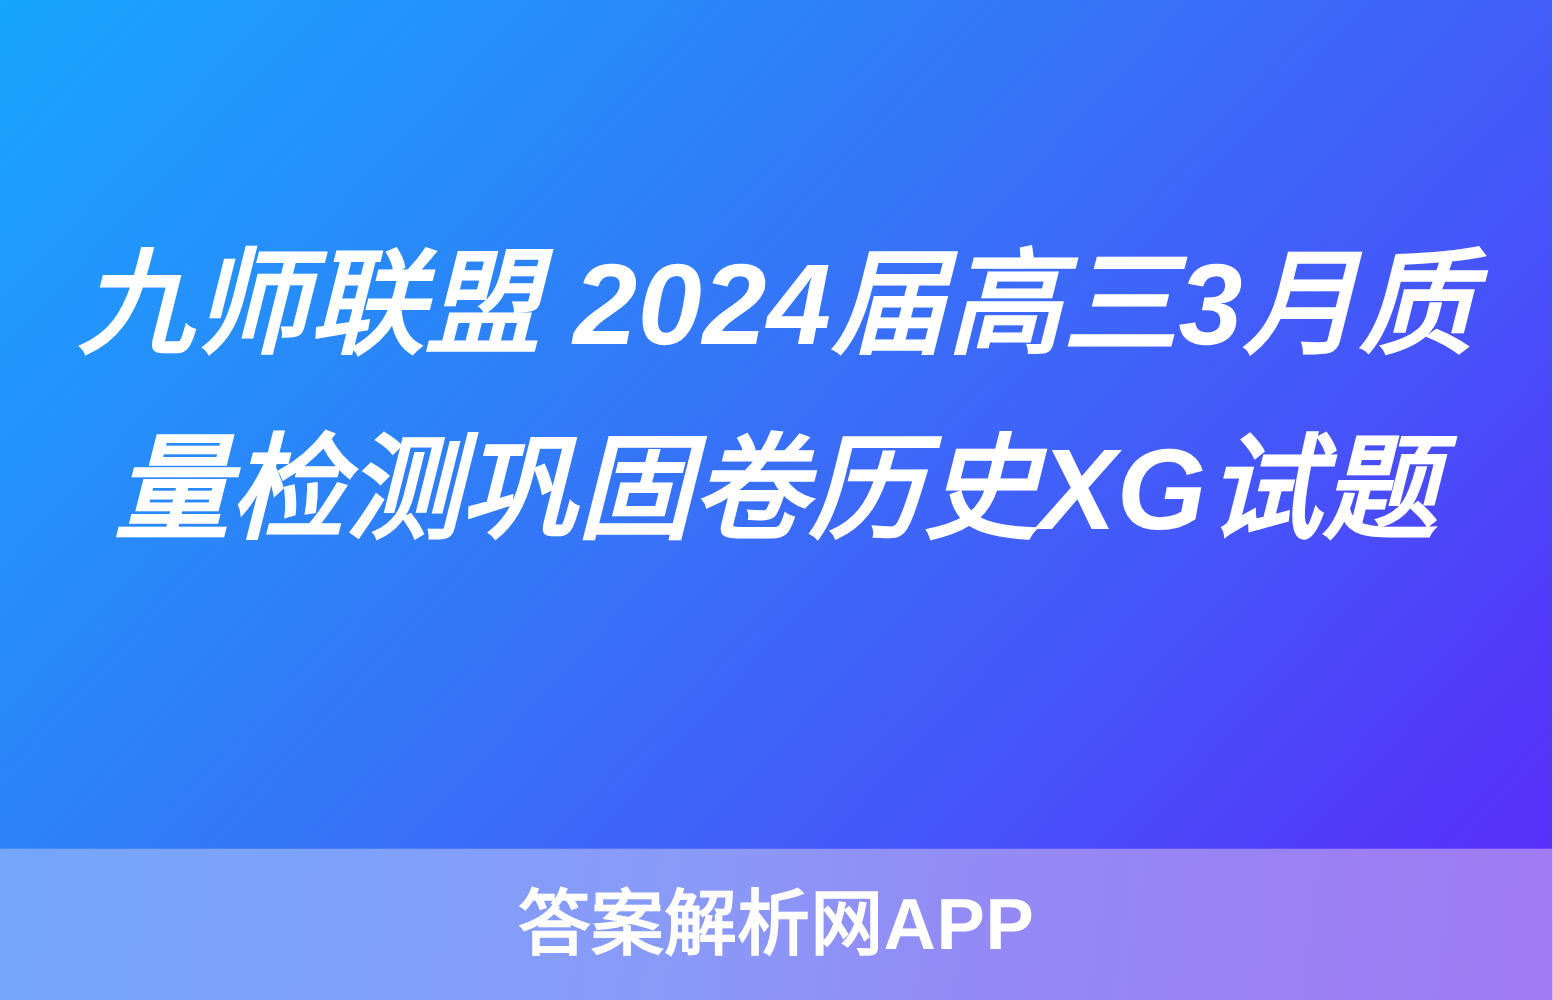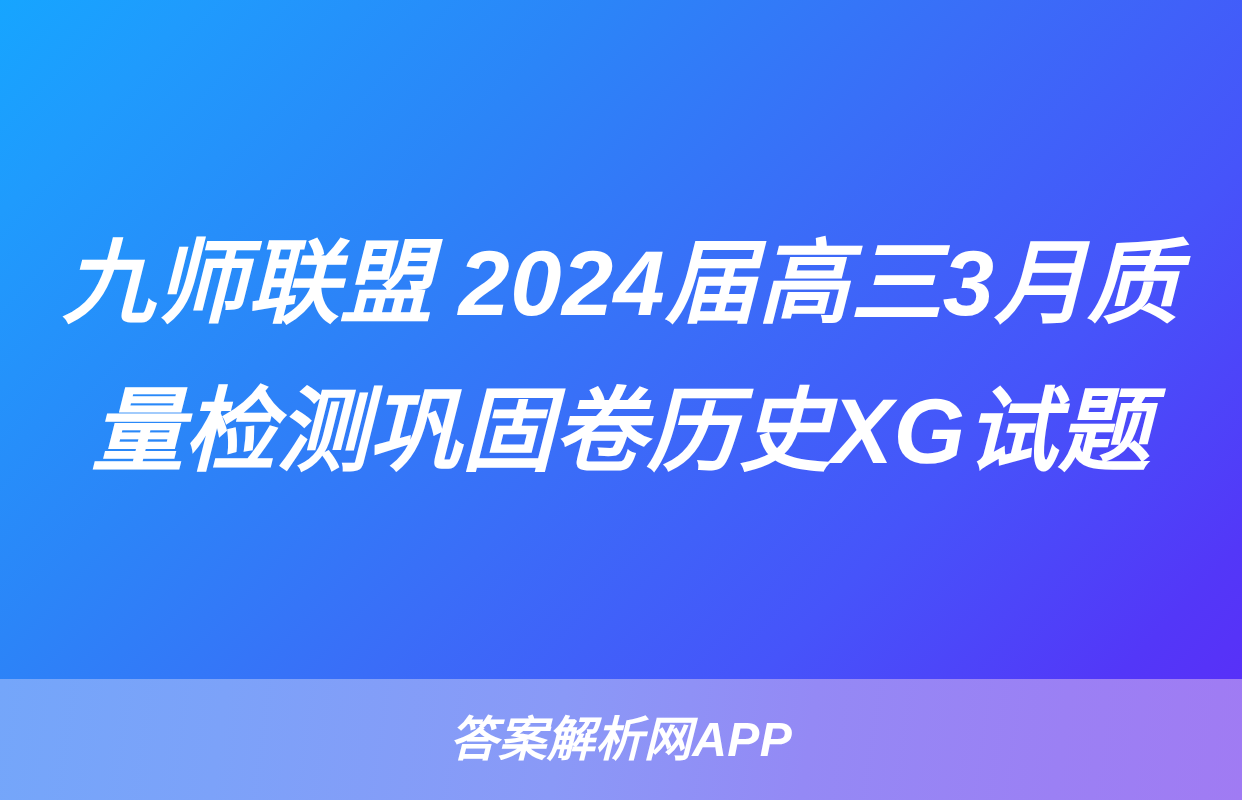--- a/index.html
+++ b/index.html
@@ -34,21 +34,20 @@
     left: 0;
     top: 0;
     width: 1242px;
     height: 679px;
     display: flex;
     flex-direction: column;
     align-items: center;
     justify-content: center;
     box-sizing: border-box;
     padding: 0 52px 44px 52px;
-    margin-top: 40px;
   }
 
   .headline {
     margin: 0;
     width: 100%;
     text-align: center;
     color: #ffffff;
     font-family: "Liberation Sans", "DejaVu Sans", sans-serif;
     font-size: 92px;
     line-height: 148px;
@@ -74,24 +73,23 @@
         #9b80f4 85%,
         #a07bf3 100%);
     display: flex;
     align-items: center;
     justify-content: center;
   }
 
   .footer-banner-text {
     color: #ffffff;
     font-family: "Liberation Sans", "DejaVu Sans", sans-serif;
-    font-size: 48px;
+    font-size: 58px;
     line-height: 46px;
     font-weight: 700;
-    font-style: italic;
     letter-spacing: 0.5px;
     white-space: nowrap;
   }
 </style>
 </head>
 <body>
 
 <div id="poster">
 
   <div class="headline-area">

